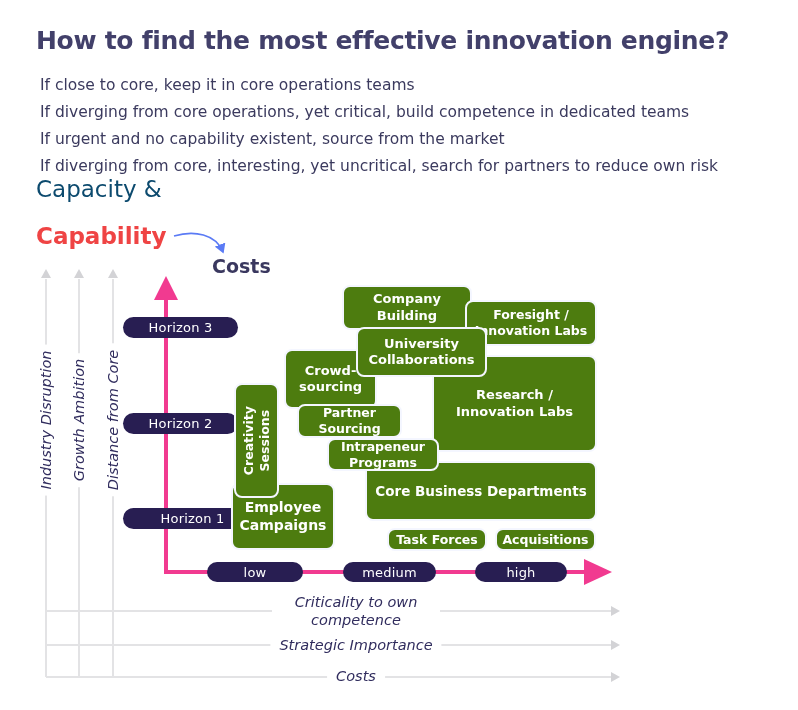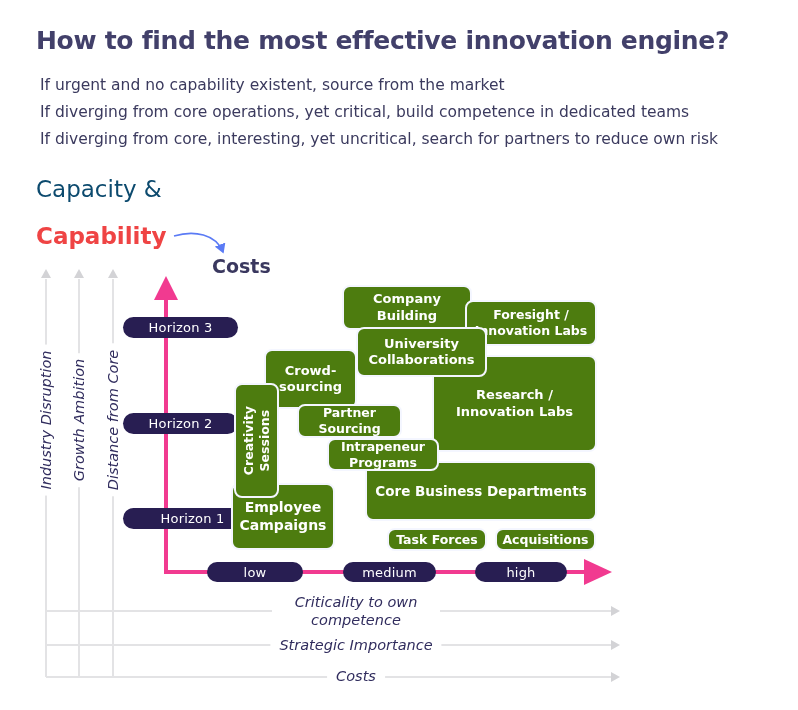--- a/index.html
+++ b/index.html
@@ -53,22 +53,23 @@
        color:#ffffff;font-weight:700;display:flex;align-items:center;
        justify-content:center;text-align:center;font-size:13px;line-height:1.25;
        box-sizing:border-box;}
   .box .vert{transform:rotate(-90deg);white-space:nowrap;}
 </style>
 </head>
 <body>
 
 <div class="abs title">How to find the most effective innovation engine?</div>
 <div class="abs bullets">
+  <div>If close to core, keep it in core operations teams</div>
+  <div>If diverging from core operations, yet critical, build competence in dedicated teams</div>
   <div>If urgent and no capability existent, source from the market</div>
-  <div>If diverging from core operations, yet critical, build competence in dedicated teams</div>
   <div>If diverging from core, interesting, yet uncritical, search for partners to reduce own risk</div>
 </div>
 
 <div class="abs cap1">Capacity &amp;</div>
 <div class="abs cap2">Capability</div>
 <svg class="abs callout-svg" viewBox="0 0 62 34">
   <defs>
     <marker id="bluearr" markerWidth="7" markerHeight="7" refX="5" refY="3.5" orient="auto">
       <path d="M0,0 L6,3.5 L0,7 Z" fill="#5B7BF5"></path>
     </marker>
@@ -129,21 +130,21 @@
       <div>Company</div>
       <div>Building</div>
     </div>
 </div>
 <div class="abs box" style="left:465px;top:300px;width:132px;height:46px;font-size:12.5px;">
   <div>
       <div>Foresight /</div>
       <div>Innovation Labs</div>
     </div>
 </div>
-<div class="abs box" style="left:264px;top:349px;width:93px;height:60px;">
+<div class="abs box" style="left:284px;top:349px;width:93px;height:60px;">
   <div>
       <div>Crowd-</div>
       <div>sourcing</div>
     </div>
 </div>
 <div class="abs box" style="left:432px;top:355px;width:165px;height:97px;">
   <div>
       <div>Research /</div>
       <div>Innovation Labs</div>
     </div>

